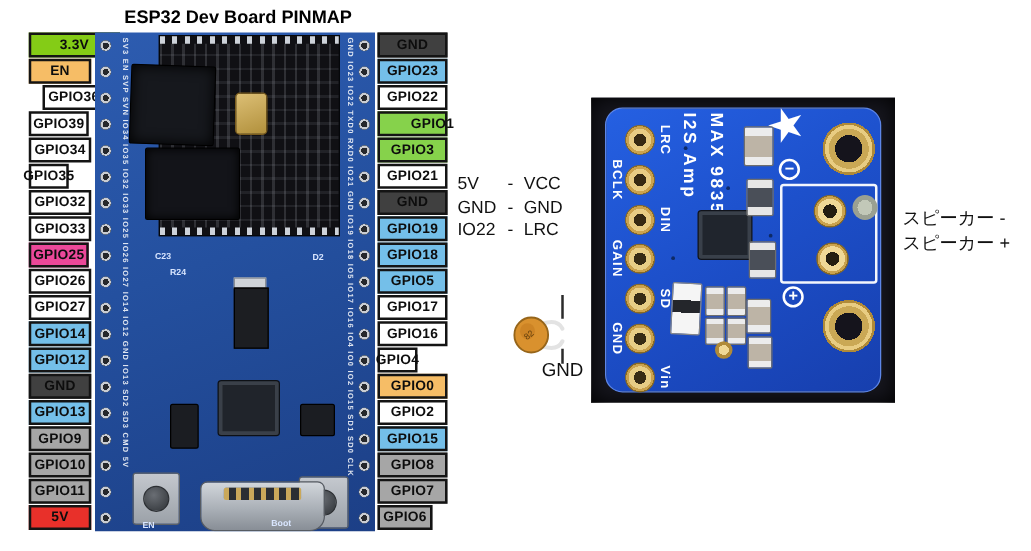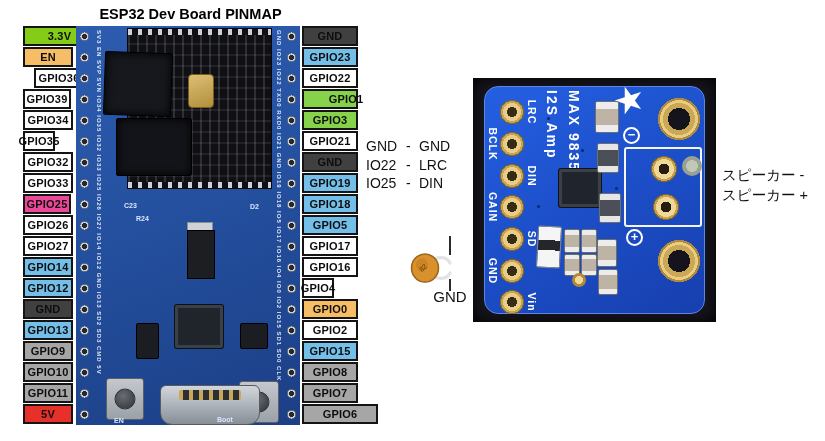--- a/index.html
+++ b/index.html
@@ -129,21 +129,21 @@
       <div class="pin-box" style="left: 302px; width: 56px; top: 194px; background: rgb(116, 191, 233);">GPIO18</div>
       <div class="pin-box" style="left: 302px; width: 56px; top: 215px; background: rgb(116, 191, 233);">GPIO5</div>
       <div class="pin-box" style="left: 302px; width: 56px; top: 236px; background: rgb(255, 255, 255);">GPIO17</div>
       <div class="pin-box" style="left: 302px; width: 56px; top: 257px; background: rgb(255, 255, 255);">GPIO16</div>
       <div class="pin-box" style="left: 302px; width: 32px; top: 278px; background: rgb(255, 255, 255);">GPIO4</div>
       <div class="pin-box" style="left: 302px; width: 56px; top: 299px; background: rgb(246, 189, 102);">GPIO0</div>
       <div class="pin-box" style="left: 302px; width: 56px; top: 320px; background: rgb(255, 255, 255);">GPIO2</div>
       <div class="pin-box" style="left: 302px; width: 56px; top: 341px; background: rgb(116, 191, 233);">GPIO15</div>
       <div class="pin-box" style="left: 302px; width: 56px; top: 362px; background: rgb(166, 166, 166);">GPIO8</div>
       <div class="pin-box" style="left: 302px; width: 56px; top: 383px; background: rgb(166, 166, 166);">GPIO7</div>
-      <div class="pin-box" style="left: 302px; width: 76px; top: 404px; background: rgb(166, 166, 166);">GPIO6</div>
+      <div class="pin-box" style="left: 302px; width: 44px; top: 404px; background: rgb(166, 166, 166);">GPIO6</div>
     </div>
 
   <div id="esp32-photo">
     <div class="silk-strip" style="left:17px;">SV3 EN SVP SVN IO34 IO35 IO32 IO33 IO25 IO26 IO27 IO14 IO12 GND IO13 SD2 SD3 CMD 5V</div>
     <div class="silk-strip" style="left:197px;">GND IO23 IO22 TXD0 RXD0 IO21 GND IO19 IO18 IO5 IO17 IO16 IO4 IO0 IO2 IO15 SD1 SD0 CLK</div>
     <div id="esp32-module">
       <div class="mod-strip" style="top:0;"></div>
       <div class="mod-strip" style="bottom:0;"></div>
     </div>
     <div id="esp32-chip1"></div>
@@ -204,23 +204,23 @@
         <div class="th-hole" style="left: 211px; top: 279px;"></div>
         <div class="th-hole" style="left: 211px; top: 300px;"></div>
         <div class="th-hole" style="left: 211px; top: 321px;"></div>
         <div class="th-hole" style="left: 211px; top: 342px;"></div>
         <div class="th-hole" style="left: 211px; top: 363px;"></div>
         <div class="th-hole" style="left: 211px; top: 384px;"></div>
       </div>
   </div>
 
   <div id="wiring">
+      <div class="wire-row"><span class="w-from">5V</span><span class="w-dash">-</span><span>VCC</span></div>
       <div class="wire-row"><span class="w-from">GND</span><span class="w-dash">-</span><span>GND</span></div>
       <div class="wire-row"><span class="w-from">IO22</span><span class="w-dash">-</span><span>LRC</span></div>
-      <div class="wire-row"><span class="w-from">IO25</span><span class="w-dash">-</span><span>DIN</span></div>
     </div>
 
   <div class="vline" style="top:236px;height:19px;"></div>
   <div class="vline" style="top:279px;height:12px;"></div>
   <svg id="capacitor-svg" width="46" height="40" viewBox="0 0 46 40">
     <path d="M24,11 Q36,7 40,15" fill="none" stroke="#e3e3e3" stroke-width="3.2" stroke-linecap="round"></path>
     <path d="M24,29 Q36,33 40,25" fill="none" stroke="#e3e3e3" stroke-width="3.2" stroke-linecap="round"></path>
     <ellipse cx="15" cy="20" rx="13.5" ry="14" fill="#d9912e" stroke="#96651a" stroke-width="1.5"></ellipse>
     <ellipse cx="12" cy="17" rx="6" ry="6.5" fill="#c77f22" opacity="0.7"></ellipse>
     <text x="9" y="23" font-size="7" fill="#5e3c0c" transform="rotate(-40 12 20)" font-family="Liberation Sans,sans-serif">82</text>

